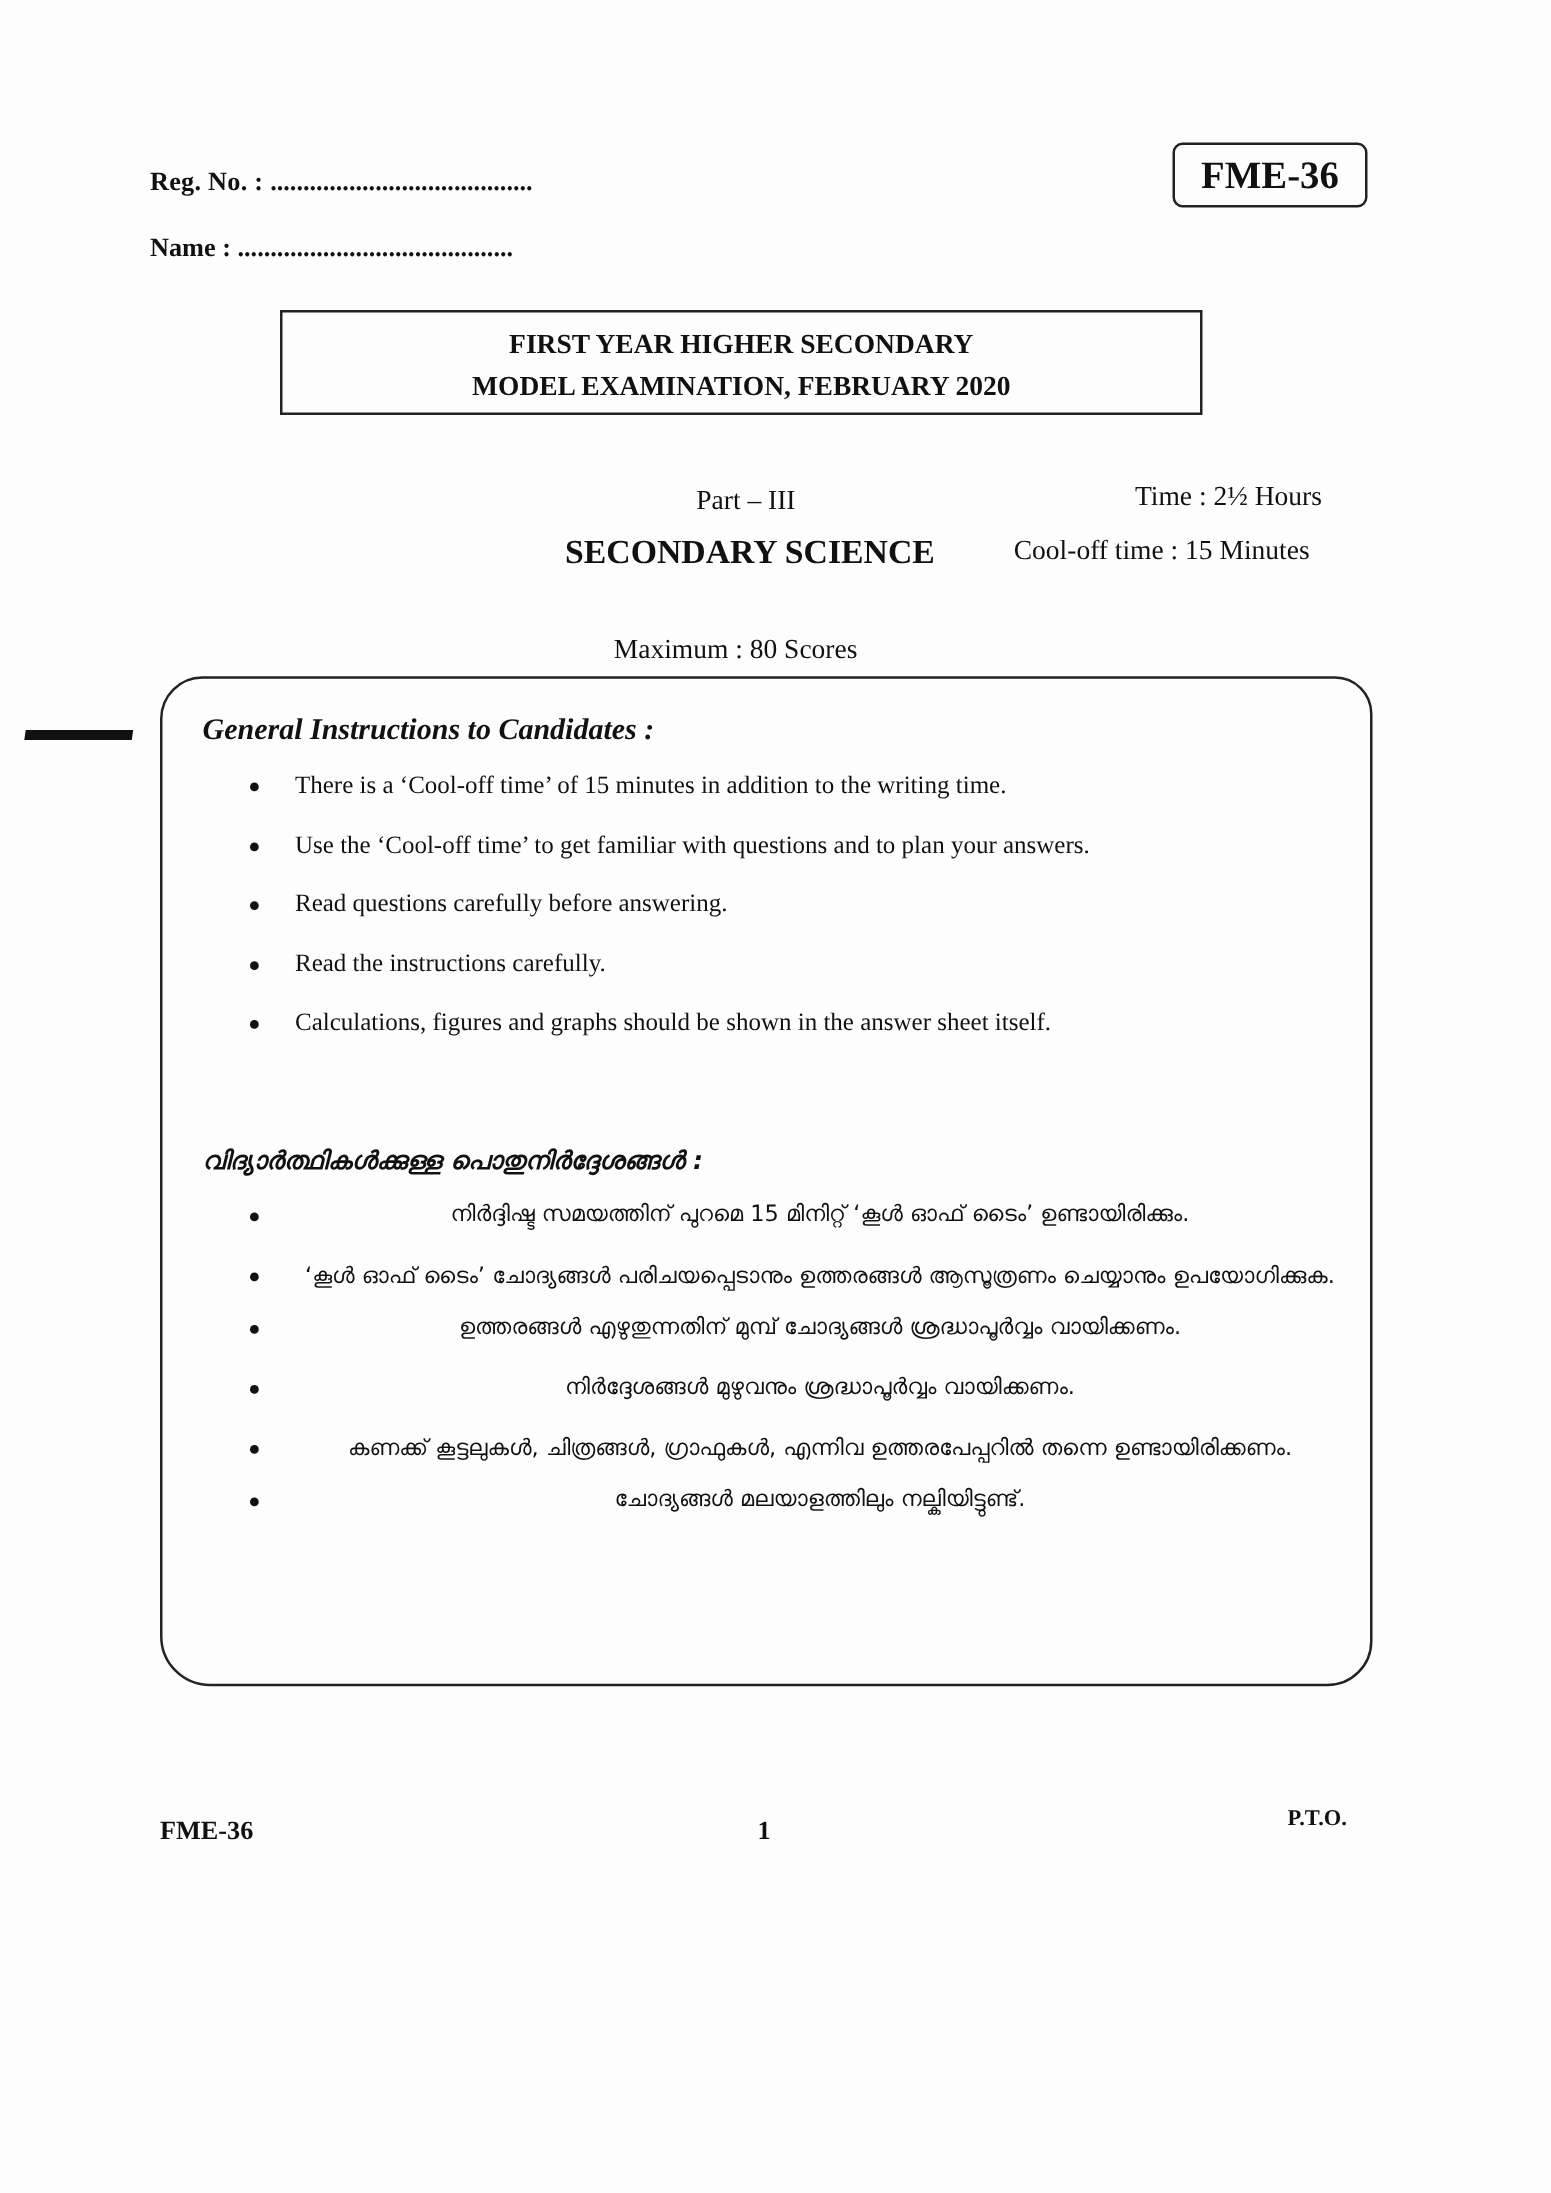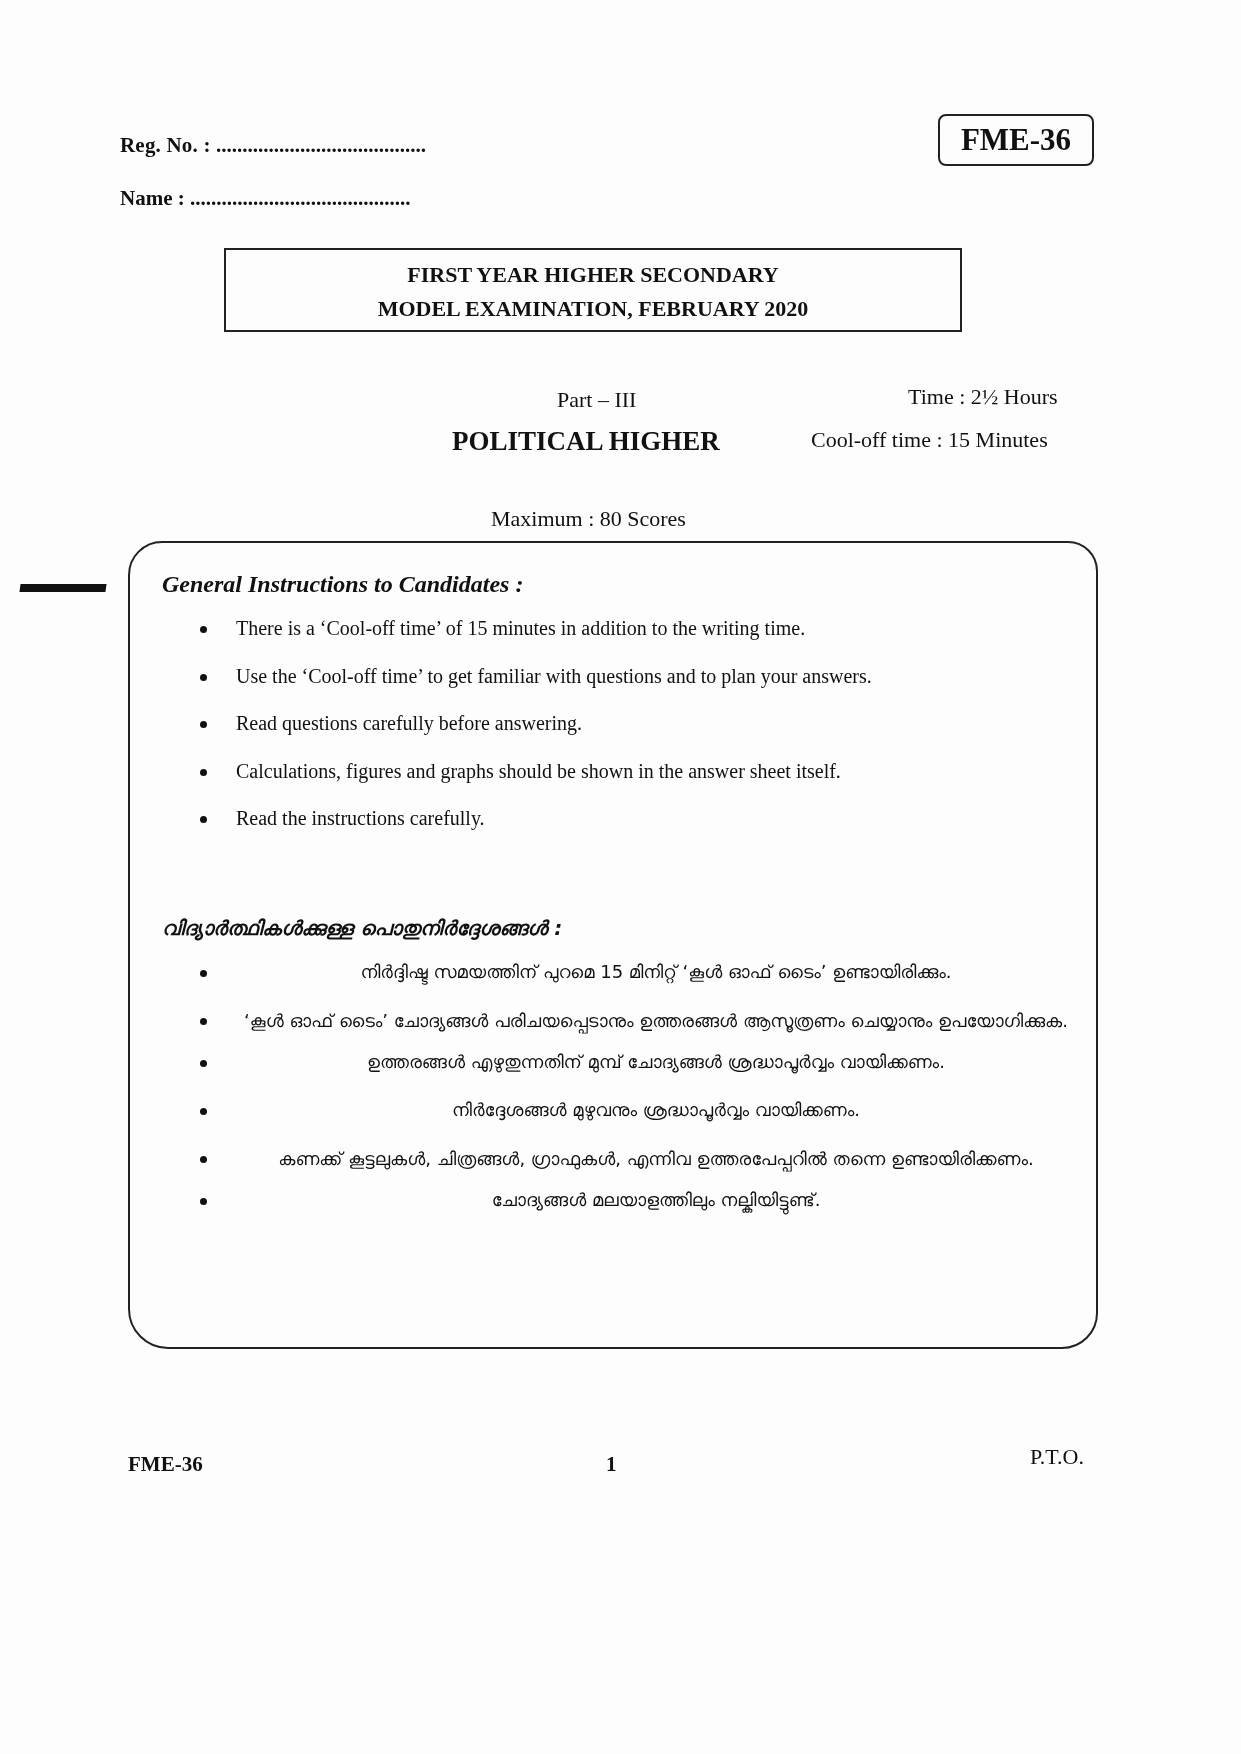--- a/index.html
+++ b/index.html
@@ -47,21 +47,21 @@
     .en-list { top: 614px; font-size: 20px; }
     .en-list li { height: 47.5px; line-height: 28px; }
     .en-list li::before { top: 12px; }
     .ml-list { top: 958px; font-size: 18px; font-family: "DejaVu Sans", sans-serif; width: 880px; }
     .ml-list li { line-height: 28px; margin-bottom: 20px; text-align: center; }
     .ml-list li.wrap { line-height: 50px; margin-bottom: 2px; margin-top: -10px; }
     .ml-list li::before { top: 12px; }
     .ml-list li.wrap::before { top: 22px; }
     .footer-code { top: 1452px; left: 128px; font-size: 21px; font-weight: bold; }
     .page-num { top: 1452px; left: 606px; font-size: 21px; font-weight: bold; }
-    .pto { top: 1444px; left: 1030px; font-size: 22px; font-weight: normal; }
+    .pto { top: 1444px; left: 1030px; font-size: 18px; font-weight: bold; }
   </style>
 </head>
 <body>
 
 <div class="abs reg">
   <span>Reg. No. :</span>
   <span class="dots">........................................</span>
 </div>
 <div class="abs name">
   <span>Name :</span>
@@ -69,36 +69,36 @@
 </div>
 
 <div class="abs code-box">FME-36</div>
 
 <div class="abs title-box">
   <div>FIRST YEAR HIGHER SECONDARY</div>
   <div>MODEL EXAMINATION, FEBRUARY 2020</div>
 </div>
 
 <div class="abs part">Part – III</div>
-<div class="abs subject">POLITICAL HIGHER</div>
+<div class="abs subject">SECONDARY SCIENCE</div>
 <div class="abs maxscore">Maximum : 80 Scores</div>
 <div class="abs time">Time : 2½ Hours</div>
 <div class="abs cooloff">Cool-off time : 15 Minutes</div>
 
 <div class="abs side-bar"></div>
 
 <div class="abs instr-box"></div>
 
 <div class="abs instr-heading">General Instructions to Candidates :</div>
 <ul class="abs bullet-list en-list">
   <li>There is a ‘Cool-off time’ of 15 minutes in addition to the writing time.</li>
   <li>Use the ‘Cool-off time’ to get familiar with questions and to plan your answers.</li>
   <li>Read questions carefully before answering.</li>
+  <li>Read the instructions carefully.</li>
   <li>Calculations, figures and graphs should be shown in the answer sheet itself.</li>
-  <li>Read the instructions carefully.</li>
 </ul>
 
 <div class="abs ml-heading">വിദ്യാർത്ഥികൾക്കുള്ള പൊതുനിർദ്ദേശങ്ങൾ :</div>
 <ul class="abs bullet-list ml-list">
   <li>നിർദ്ദിഷ്ട സമയത്തിന് പുറമെ 15 മിനിറ്റ് ‘കൂൾ ഓഫ് ടൈം’ ഉണ്ടായിരിക്കും.</li>
   <li class="wrap">‘കൂൾ ഓഫ് ടൈം’ ചോദ്യങ്ങൾ പരിചയപ്പെടാനും ഉത്തരങ്ങൾ ആസൂത്രണം ചെയ്യാനും ഉപയോഗിക്കുക.</li>
   <li>ഉത്തരങ്ങൾ എഴുതുന്നതിന് മുമ്പ് ചോദ്യങ്ങൾ ശ്രദ്ധാപൂർവ്വം വായിക്കണം.</li>
   <li>നിർദ്ദേശങ്ങൾ മുഴുവനും ശ്രദ്ധാപൂർവ്വം വായിക്കണം.</li>
   <li class="wrap">കണക്ക് കൂട്ടലുകൾ, ചിത്രങ്ങൾ, ഗ്രാഫുകൾ, എന്നിവ ഉത്തരപേപ്പറിൽ തന്നെ ഉണ്ടായിരിക്കണം.</li>
   <li>ചോദ്യങ്ങൾ മലയാളത്തിലും നല്കിയിട്ടുണ്ട്.</li>

